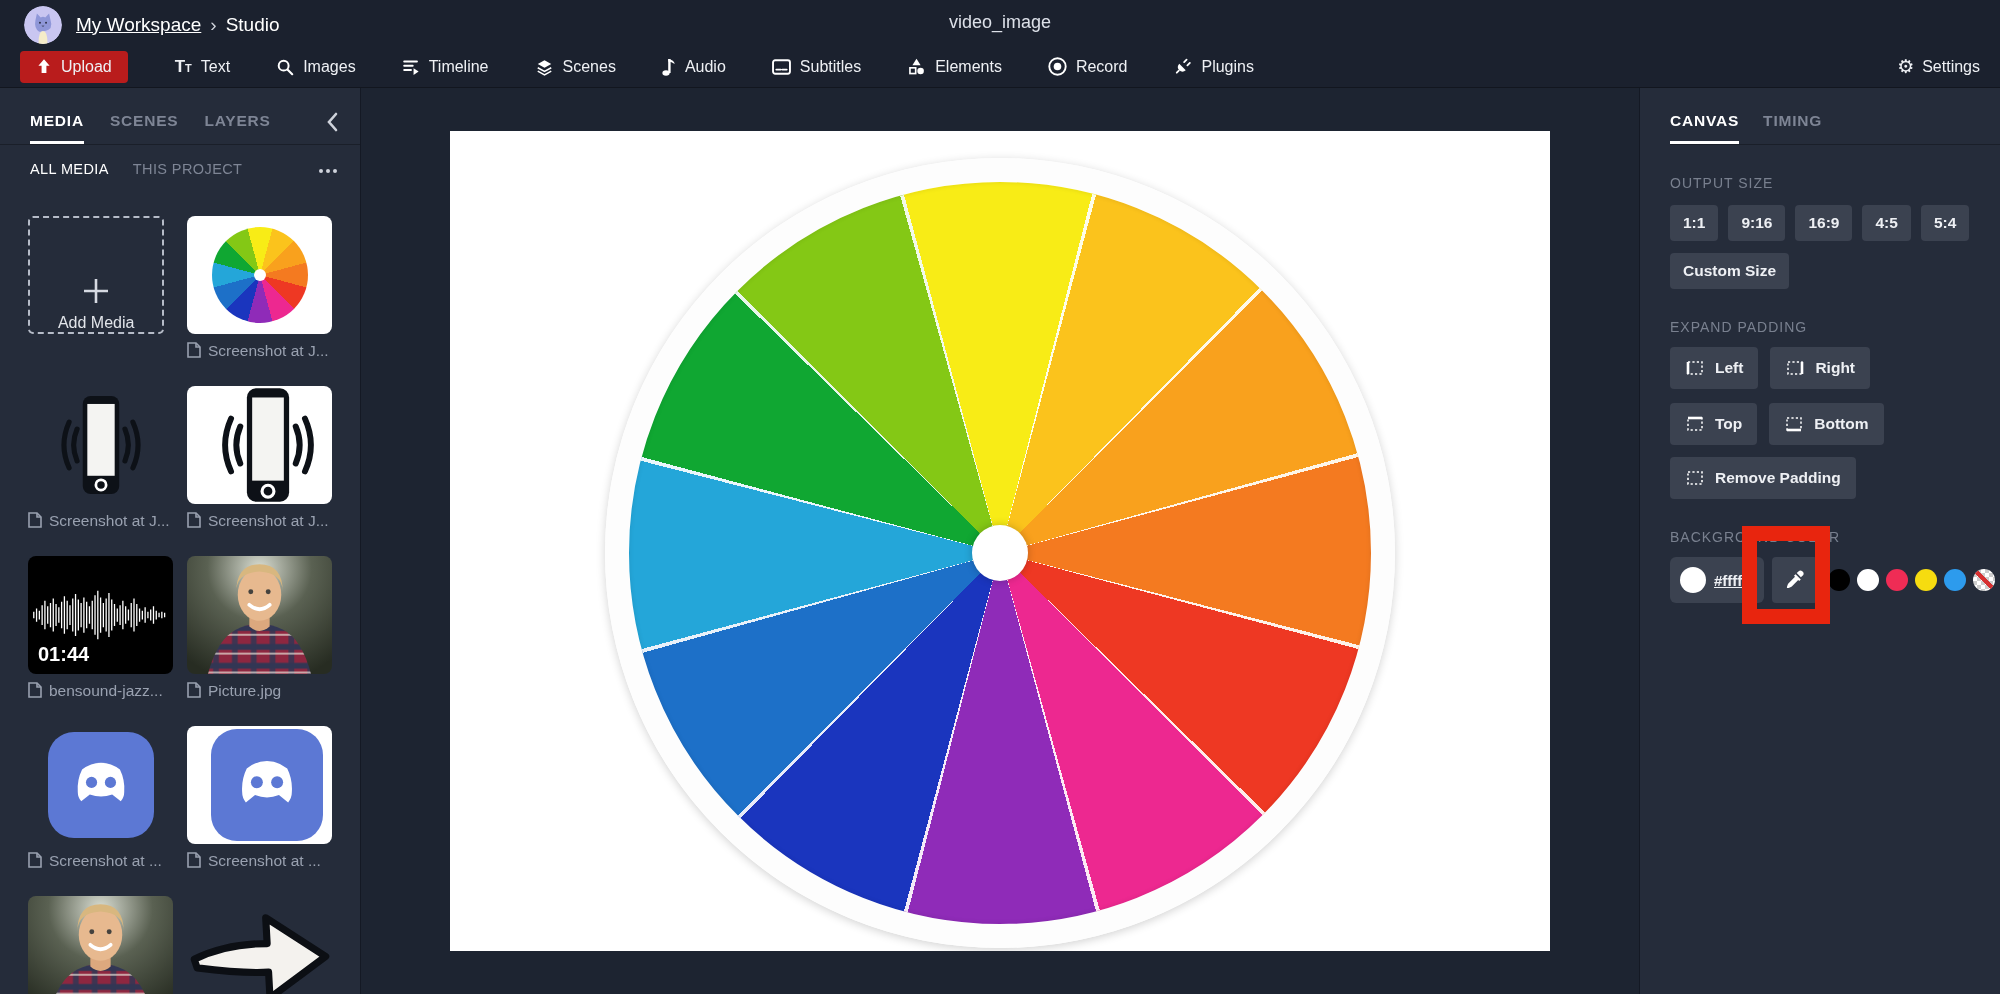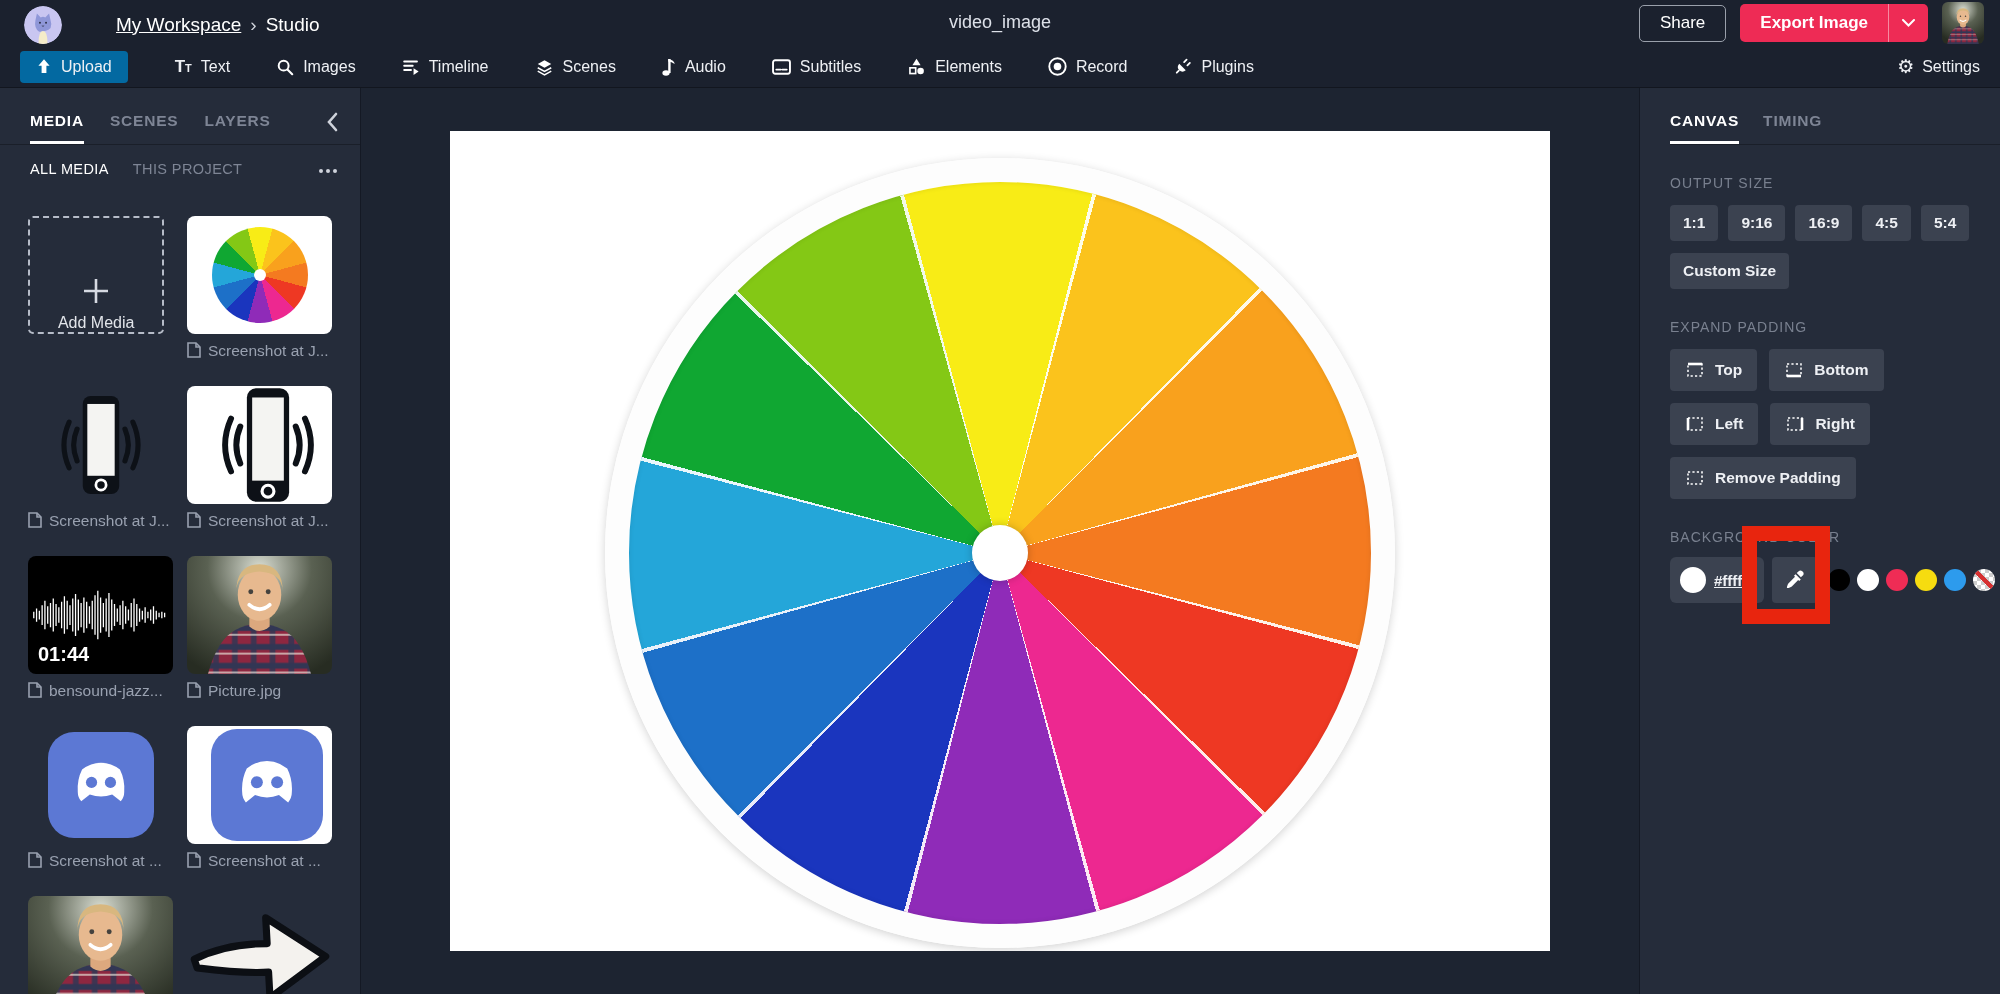--- a/index.html
+++ b/index.html
@@ -3,36 +3,36 @@
 <meta charset="utf-8">
 <style>
   * { box-sizing: border-box; margin: 0; padding: 0; }
   html,body { width:2000px; height:994px; overflow:hidden; }
   body { font-family:"Liberation Sans","DejaVu Sans",sans-serif; background:#1d2431; color:#eef0f4; }
   .app { position:relative; width:2000px; height:994px; display:flex; flex-direction:column; }
 
   
   .topbar { height:46px; background:#1b212e; display:flex; align-items:center; padding:0 16px; position:relative; flex:0 0 auto; }
   .crumb-avatar { width:38px; height:38px; border-radius:50%; overflow:hidden; flex:0 0 auto; margin:4px 14px 0 8px; }
-  .breadcrumb { display:flex; align-items:center; gap:9px; font-size:19px; margin-top:3px;margin-left:40px; }
+  .breadcrumb { display:flex; align-items:center; gap:9px; font-size:19px; margin-top:3px; }
   .breadcrumb .ws { color:#fff; text-decoration:underline; cursor:pointer; }
   .breadcrumb .sep { color:#cfd3db; }
   .breadcrumb .cur { color:#fff; }
   .doc-title { position:absolute; left:50%; transform:translateX(-50%); top:12px; font-size:18px; color:#dde1e9; }
   .topbar-right { margin-left:auto; display:flex; align-items:center; gap:14px; }
   .btn-share { background:transparent; border:1px solid #9aa0ab; color:#fff; font-size:17px; border-radius:5px; height:37px; padding:0 20px; cursor:pointer; font-family:inherit; }
   .btn-export { display:flex; align-items:stretch; border-radius:5px; overflow:hidden; height:38px; cursor:pointer; }
   .btn-export .lab { display:flex; align-items:center; padding:0 20px; font-size:17px; font-weight:bold; color:#fff; }
   .btn-export .chev { width:40px; display:flex; align-items:center; justify-content:center; border-left:1px solid rgba(255,255,255,.45); }
   .user-avatar { width:42px; height:42px; border-radius:6px; overflow:hidden; }
 
   
   .toolbar { height:42px; background:#1b212e; display:flex; align-items:center; padding:0 20px; border-bottom:1px solid #12161f; flex:0 0 auto; }
   .tool { display:flex; align-items:center; gap:9px; font-size:16px; color:#eef0f4; padding:0 23px; cursor:pointer; height:32px; }
-  .tool.first { background:#0369a1; border-radius:4px; padding:0 16px; margin-right:24px;text-align:center; }
+  .tool.first { background:#b91c1c; border-radius:4px; padding:0 16px; margin-right:24px;text-align:center; }
   .tool svg { display:block; }
   .tt { font-weight:bold; font-size:17px; line-height:1; }
   .tt small { font-size:11px; font-weight:bold; }
   .toolbar-settings { margin-left:auto; display:flex; align-items:center; gap:8px; font-size:16px; cursor:pointer; }
   .gear { font-family:"DejaVu Sans",sans-serif; font-size:19px; line-height:1; }
 
   
   .main { flex:1; display:flex; min-height:0; }
 
   
@@ -165,36 +165,20 @@
       <svg viewBox="0 0 100 100" width="38" height="38">
           <use href="#sym-cat"></use>
         </svg>
     </div>
     <div class="breadcrumb">
       <span class="ws">My Workspace</span>
       <span class="sep">›</span>
       <span class="cur">Studio</span>
     </div>
     <div class="doc-title">video_image</div>
-    <div class="topbar-right">
-      <button class="btn-share">Share</button>
-      <div class="btn-export" style="background: rgb(238, 43, 85);">
-        <span class="lab">Export Image</span>
-        <span class="chev">
-          <svg width="13" height="8" viewBox="0 0 13 8">
-              <path d="M1 1 l5.5 5.5 L12 1" stroke="#fff" stroke-width="2" fill="none" stroke-linecap="round"></path>
-            </svg>
-        </span>
-      </div>
-      <div class="user-avatar">
-        <svg viewBox="0 0 100 100" width="42" height="42">
-            <use href="#sym-portrait"></use>
-          </svg>
-      </div>
-    </div>
   </div>
 
   <div class="toolbar">
     <div class="tool first">
       <svg width="16" height="17" viewBox="0 0 20 20">
           <path d="M10 1 L3 9 H7 V18 H13 V9 H17 Z" fill="#fff"></path>
         </svg>
       <span>Upload</span>
     </div>
     <div class="tool">
@@ -445,50 +429,50 @@
         <button class="pbtn">9:16</button>
         <button class="pbtn">16:9</button>
         <button class="pbtn">4:5</button>
         <button class="pbtn">5:4</button>
       </div>
       <div class="row" style="margin-top:12px">
         <button class="pbtn">Custom Size</button>
       </div>
 
       <div class="sec-head">EXPAND PADDING</div>
+      <div class="row2 tight">
+        <button class="padbtn">
+          <svg width="20" height="20" viewBox="0 0 20 20">
+              <rect x="3" y="4" width="14" height="12" fill="none" stroke="#fff" stroke-width="1.5" stroke-dasharray="2.2 2.2"></rect>
+              <path d="M3 4 V16" stroke="#fff" stroke-width="2.6"></path>
+            </svg>
+          <span>Left</span>
+        </button>
+        <button class="padbtn">
+          <svg width="20" height="20" viewBox="0 0 20 20">
+              <rect x="3" y="4" width="14" height="12" fill="none" stroke="#fff" stroke-width="1.5" stroke-dasharray="2.2 2.2"></rect>
+              <path d="M17 4 V16" stroke="#fff" stroke-width="2.6"></path>
+            </svg>
+          <span>Right</span>
+        </button>
+      </div>
       <div class="row2">
         <button class="padbtn">
           <svg width="20" height="20" viewBox="0 0 20 20">
               <rect x="3" y="4" width="14" height="12" fill="none" stroke="#fff" stroke-width="1.5" stroke-dasharray="2.2 2.2"></rect>
               <path d="M3 4 H17" stroke="#fff" stroke-width="2.6"></path>
             </svg>
           <span>Top</span>
         </button>
         <button class="padbtn">
           <svg width="20" height="20" viewBox="0 0 20 20">
               <rect x="3" y="4" width="14" height="12" fill="none" stroke="#fff" stroke-width="1.5" stroke-dasharray="2.2 2.2"></rect>
               <path d="M3 16 H17" stroke="#fff" stroke-width="2.6"></path>
             </svg>
           <span>Bottom</span>
-        </button>
-      </div>
-      <div class="row2 tight">
-        <button class="padbtn">
-          <svg width="20" height="20" viewBox="0 0 20 20">
-              <rect x="3" y="4" width="14" height="12" fill="none" stroke="#fff" stroke-width="1.5" stroke-dasharray="2.2 2.2"></rect>
-              <path d="M3 4 V16" stroke="#fff" stroke-width="2.6"></path>
-            </svg>
-          <span>Left</span>
-        </button>
-        <button class="padbtn">
-          <svg width="20" height="20" viewBox="0 0 20 20">
-              <rect x="3" y="4" width="14" height="12" fill="none" stroke="#fff" stroke-width="1.5" stroke-dasharray="2.2 2.2"></rect>
-              <path d="M17 4 V16" stroke="#fff" stroke-width="2.6"></path>
-            </svg>
-          <span>Right</span>
         </button>
       </div>
       <div class="row2 tight">
         <button class="padbtn">
           <svg width="20" height="20" viewBox="0 0 20 20">
               <rect x="3" y="4" width="14" height="12" fill="none" stroke="#fff" stroke-width="1.6" stroke-dasharray="2.2 2.2"></rect>
             </svg>
           <span>Remove Padding</span>
         </button>
       </div>

